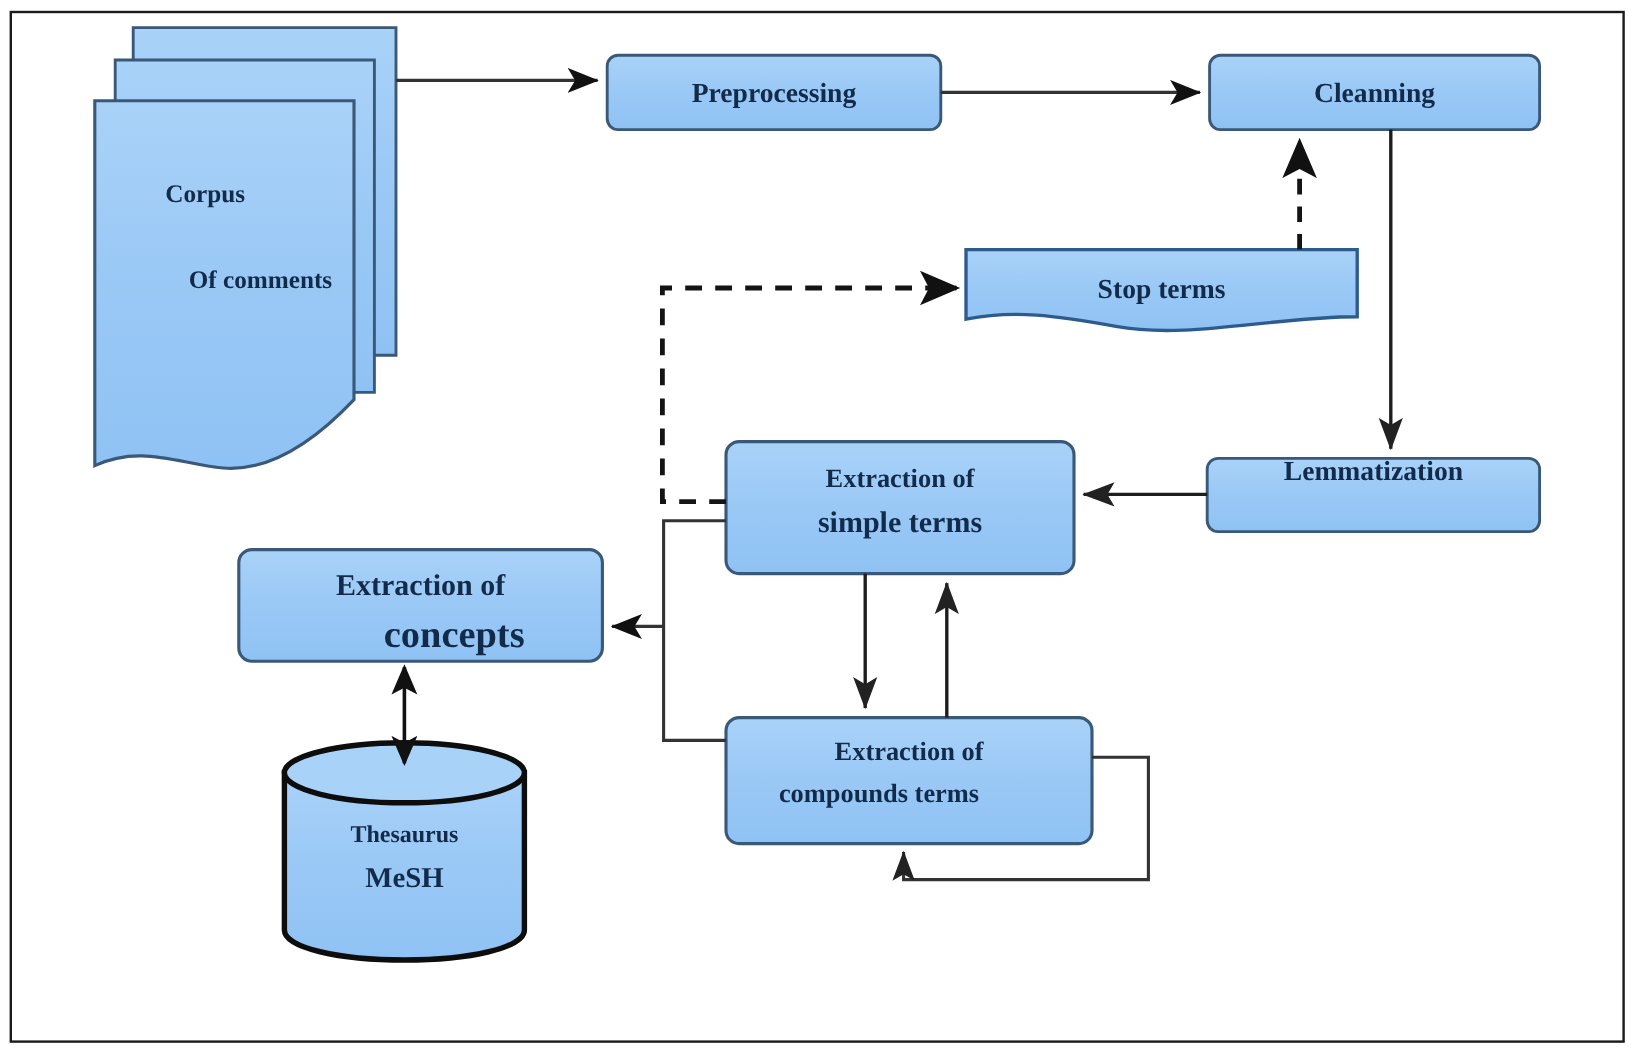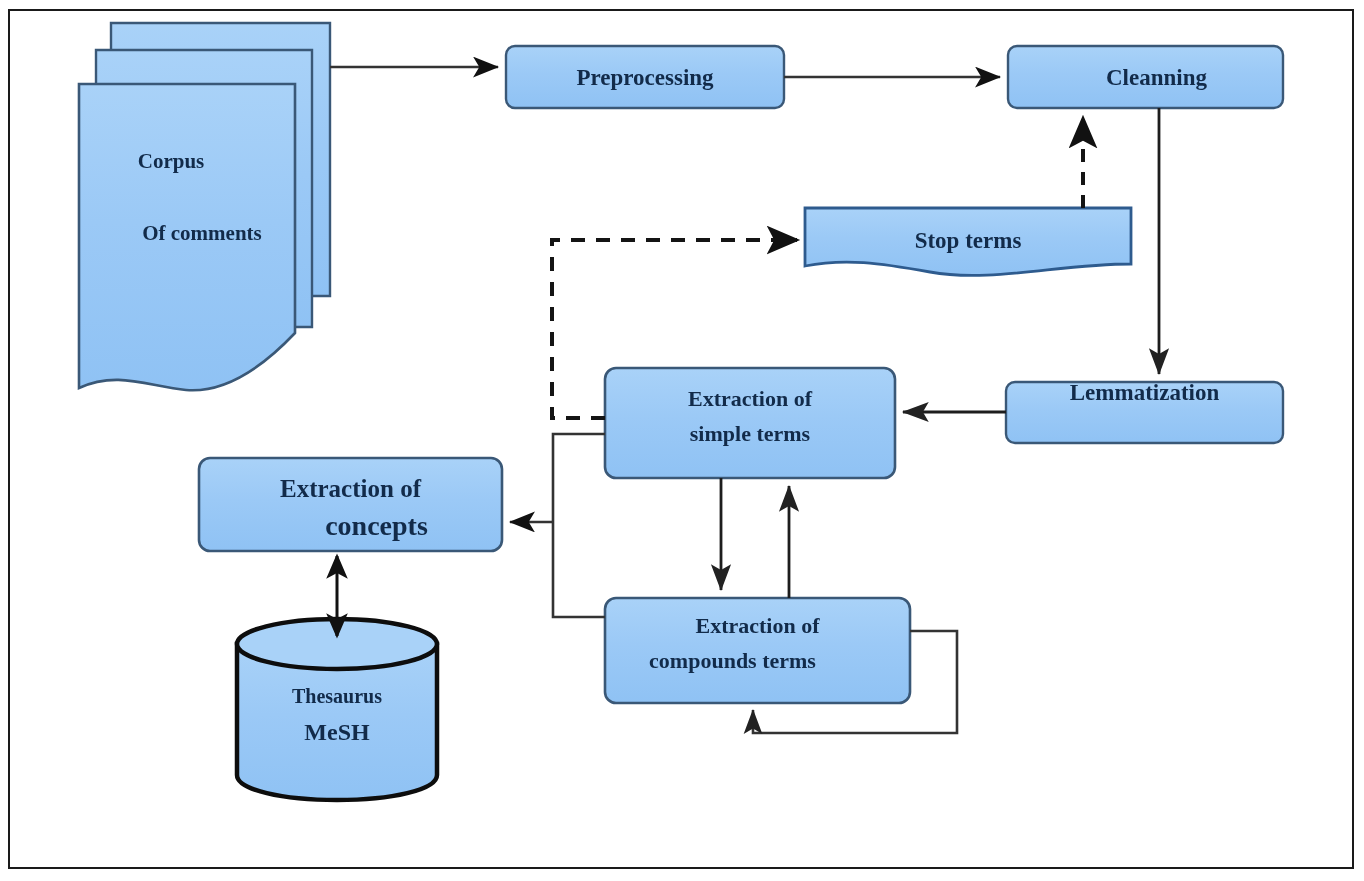--- a/index.html
+++ b/index.html
@@ -100,33 +100,33 @@
 
   <path d="M605,434 L553,434 L553,617 L605,617" fill="none" stroke="#333" stroke-width="2.6"></path>
   <path d="M553,522 L510,522" fill="none" stroke="#333" stroke-width="2.6" marker-end="url(#ahs)"></path>
 
   <path d="M910,631 L957,631 L957,733 L753,733 L753,710" fill="none" stroke="#333" stroke-width="2.6" marker-end="url(#ah)"></path>
 
   <path d="M337,556 L337,636" fill="none" stroke="#111" stroke-width="3" marker-end="url(#ahb)" marker-start="url(#ahbk)"></path>
 </svg>
 
 <div class="lbl sans" style="left:79px;top:148px;width:184px;font-size:21px;">Corpus</div>
-<div class="lbl sans" style="left:79px;top:220px;width:216px;font-size:21px;padding-left:15px;">Of comments</div>
+<div class="lbl sans" style="left:94px;top:220px;width:216px;font-size:21px;padding-left:15px;">Of comments</div>
 
 <div class="lbl sans" style="left:506px;top:63px;width:278px;font-size:23px;">Preprocessing</div>
 
-<div class="lbl sans" style="left:1008px;top:63px;width:275px;font-size:23px;margin-left:11px;">Cleanning</div>
+<div class="lbl sans" style="left:1008px;top:63px;width:275px;font-size:23px;">Cleanning</div>
 
 <div class="lbl sans" style="left:805px;top:226px;width:326px;font-size:23px;">Stop terms</div>
 
 <div class="lbl sans" style="left:1006px;top:378px;width:277px;font-size:23px;">Lemmatization</div>
 
 <div class="lbl sans" style="left:605px;top:385px;width:290px;font-size:22px;">Extraction of</div>
-<div class="lbl sans" style="left:605px;top:420px;width:290px;font-size:22px;">simple terms</div>
+<div class="lbl sans" style="left:605px;top:420px;width:290px;font-size:25px;">simple terms</div>
 
 <div class="lbl sans" style="left:605px;top:612px;width:305px;font-size:22px;">Extraction of</div>
 <div class="lbl sans" style="left:605px;top:647px;width:255px;font-size:22px;">compounds terms</div>
 
 <div class="lbl serif" style="left:199px;top:473px;width:303px;font-size:25px;">Extraction of</div>
-<div class="lbl serif" style="left:199px;top:508px;width:355px;font-size:28px;">concepts</div>
+<div class="lbl serif" style="left:199px;top:508px;width:303px;font-size:32px;padding-left:28px;">concepts</div>
 
 <div class="lbl sans" style="left:237px;top:683px;width:200px;font-size:20px;">Thesaurus</div>
 <div class="lbl sans" style="left:237px;top:717px;width:200px;font-size:24px;">MeSH</div>
 
 </body></html>

